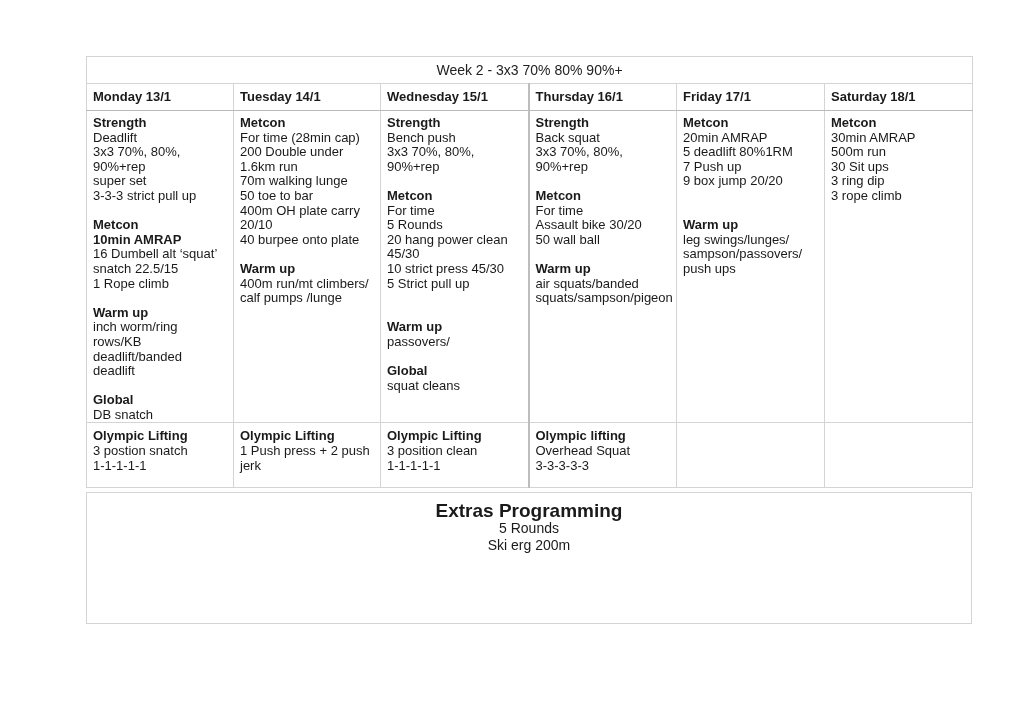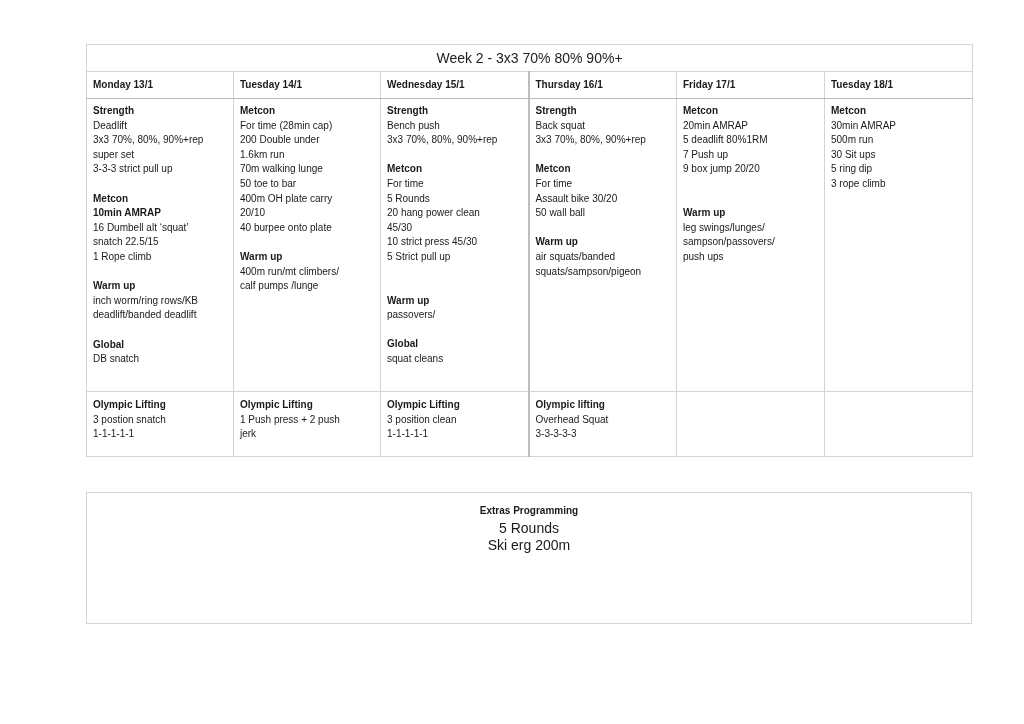--- a/index.html
+++ b/index.html
@@ -1,30 +1,30 @@
 <!DOCTYPE html>
 <html><head>
 <meta charset="utf-8">
 <style>
   html, body { margin: 0; padding: 0; background: #ffffff; }
   body { width: 1024px; height: 724px; position: relative; overflow: hidden;
          font-family: "Liberation Sans", sans-serif; color: #1a1a1a; }
-  .week-table { position: absolute; left: 86px; top: 44px; width: 886px; border-collapse: collapse; table-layout: fixed; padding-left: 12px; }
-  .week-table td { border: 1px solid #d4d4d4; vertical-align: top; padding: 0 6px; font-size: 10px; line-height: 14.6px; }
+  .week-table { position: absolute; left: 86px; top: 56px; width: 886px; border-collapse: collapse; table-layout: fixed; padding-left: 12px; }
+  .week-table td { border: 1px solid #d4d4d4; vertical-align: top; padding: 0 6px; font-size: 13px; line-height: 14.6px; }
   .title-cell { height: 26px; text-align: center; vertical-align: middle !important; font-size: 14px !important; color: #222; }
   .day-head { height: 26px; font-weight: bold; vertical-align: middle !important; font-size: 12.4px; border-top: 1.5px solid #b9b9b9 !important; border-bottom: 1.5px solid #b9b9b9 !important; }
   .main-cell { height: 287px; padding-top: 5px !important; }
   .oly-cell { height: 58px; padding-top: 6px !important; }
   .thick-left { border-left: 2px solid #bdbdbd !important; }
   .block { margin-bottom: 14.6px; }
   .block:last-child { margin-bottom: 0; }
   .block-title { font-weight: bold; display: block; }
   .line { display: block; white-space: pre-wrap; }
   .extras { position: absolute; left: 86px; top: 492px; width: 884px; height: 130px; border: 1px solid #d4d4d4; text-align: center; }
-  .extras-title { font-weight: bold; font-size: 10px; margin-top: 9px; line-height: 18px; display: block; }
+  .extras-title { font-weight: bold; font-size: 19px; margin-top: 9px; line-height: 18px; display: block; }
   .extras-line { display: block; font-size: 14px; line-height: 17px; }
 </style>
 </head>
 <body>
 
 <table class="week-table">
   <colgroup>
     <col style="width:147px">
       <col style="width:147px">
       <col style="width:148px">
@@ -35,21 +35,21 @@
   <tbody>
       <tr>
     <td class="title-cell" colspan="6">Week 2 - 3x3 70% 80% 90%+</td>
   </tr>
   <tr>
     <td class="day-head">Monday 13/1</td>
     <td class="day-head">Tuesday 14/1</td>
     <td class="day-head">Wednesday 15/1</td>
     <td class="day-head thick-left">Thursday 16/1</td>
     <td class="day-head">Friday 17/1</td>
-    <td class="day-head">Tuesday 18/1</td>
+    <td class="day-head">Saturday 18/1</td>
   </tr>
   <tr>
     <td class="main-cell">
           <div class="block">
             <span class="block-title">Strength</span>
             <span class="line">Deadlift</span>
             <span class="line">3x3 70%, 80%, 90%+rep</span>
             <span class="line">super set</span>
             <span class="line">3-3-3 strict pull up</span>
           </div>
@@ -144,21 +144,21 @@
             <span class="line">sampson/passovers/</span>
             <span class="line">push ups</span>
           </div>
         </td>
     <td class="main-cell">
           <div class="block">
             <span class="block-title">Metcon</span>
             <span class="line">30min AMRAP</span>
             <span class="line">500m run</span>
             <span class="line">30 Sit ups</span>
-            <span class="line">5 ring dip</span>
+            <span class="line">3 ring dip</span>
             <span class="line">3 rope climb</span>
           </div>
         </td>
   </tr>
   <tr>
     <td class="oly-cell">
           <span class="block-title">Olympic Lifting</span>
           <span class="line">3 postion snatch</span>
           <span class="line">1-1-1-1-1</span>
         </td>

